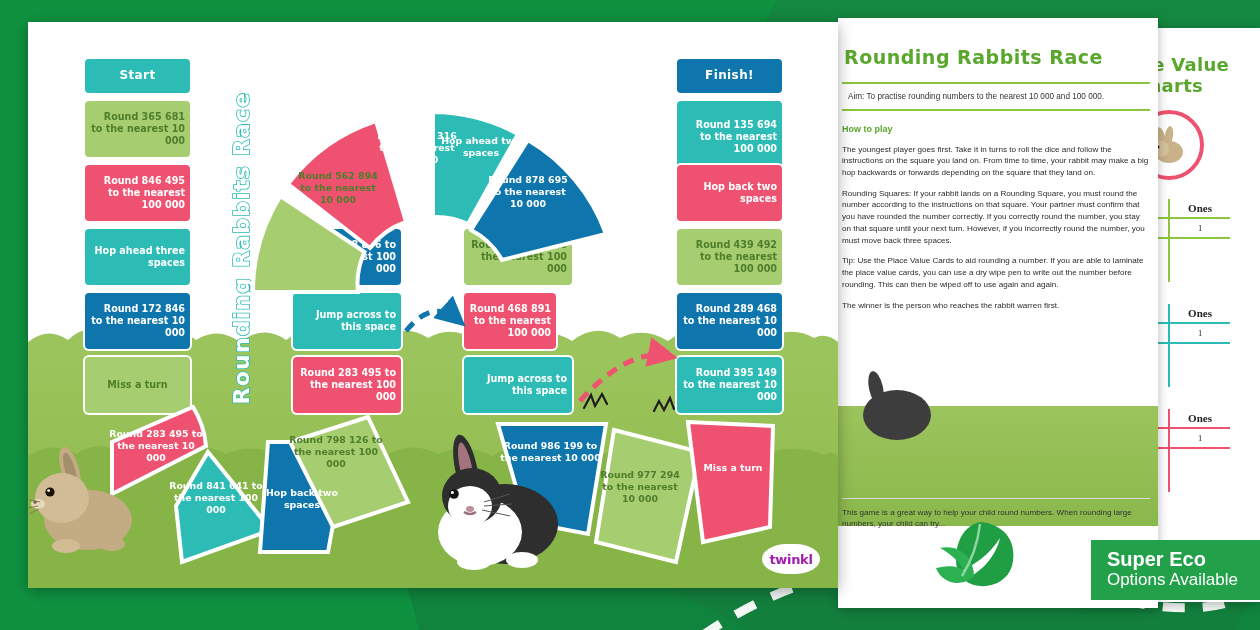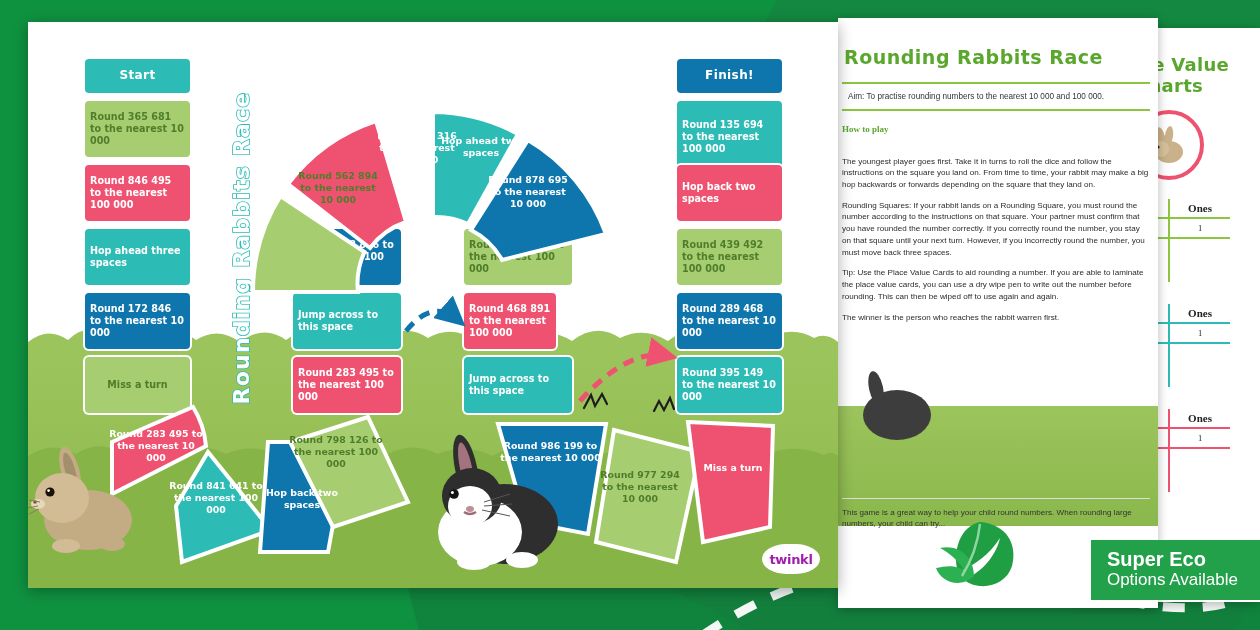--- a/index.html
+++ b/index.html
@@ -46,21 +46,21 @@
     padding: 28px 0 0 6px;
     text-shadow: -1px -1px 0 #fff, 1px -1px 0 #fff, -1px 1px 0 #fff, 1px 1px 0 #fff,
                  0 0 1px #fff;
   }
   .ins-aim {
     margin: 14px 8px 0 4px; padding: 7px 6px;
     border-top: 2px solid #8cc63f; border-bottom: 2px solid #8cc63f;
     font-size: 8.2px; color: #333; line-height: 1.4;
   }
   .ins-body { margin: 12px 8px 0 4px; font-size: 8.1px; color: #2b2b2b; line-height: 1.45; }
-  .ins-head { color: #5aa72e; font-weight: bold; font-size: 9px; margin-bottom: 19px; font-family: Liberation Serif, serif; }
+  .ins-head { color: #5aa72e; font-weight: bold; font-size: 9px; margin-bottom: 7px; }
   .ins-p { margin-bottom: 9px; }
   .ins-foot {
     position: absolute; left: 4px; right: 8px; bottom: 78px;
     font-size: 8.1px; color: #333; line-height: 1.45;
     border-top: 1px solid #ddd; padding-top: 8px;
   }
 
   
   .vc-title {
     font-family: "DejaVu Sans", sans-serif; font-weight: bold;
@@ -117,21 +117,21 @@
     color: #ffffff;
     -webkit-text-stroke: 1.6px #2cbcb5;
     paint-order: stroke fill;
     text-align: center; line-height: 36px;
   }
 
   
   .tile {
     position: absolute; border-radius: 4px;
     display: flex; align-items: center; justify-content: center;
-    text-align: left; font-weight: bold; font-size: 9.6px;
+    text-align: right; font-weight: bold; font-size: 9.6px;
     line-height: 1.28; padding: 4px 5px;
     font-family: "DejaVu Sans", sans-serif;
     box-shadow: 0 0 0 2px #fff;
   }
   .c-teal  { background: #2cbcb5; color: #ffffff; }
   .c-green { background: #a6ce70; color: #4f7d2b; }
   .c-pink  { background: #ef5270; color: #ffffff; }
   .c-blue  { background: #0f76ad; color: #ffffff; }
   .tile.big { font-size: 12px; letter-spacing: .4px; }
 

